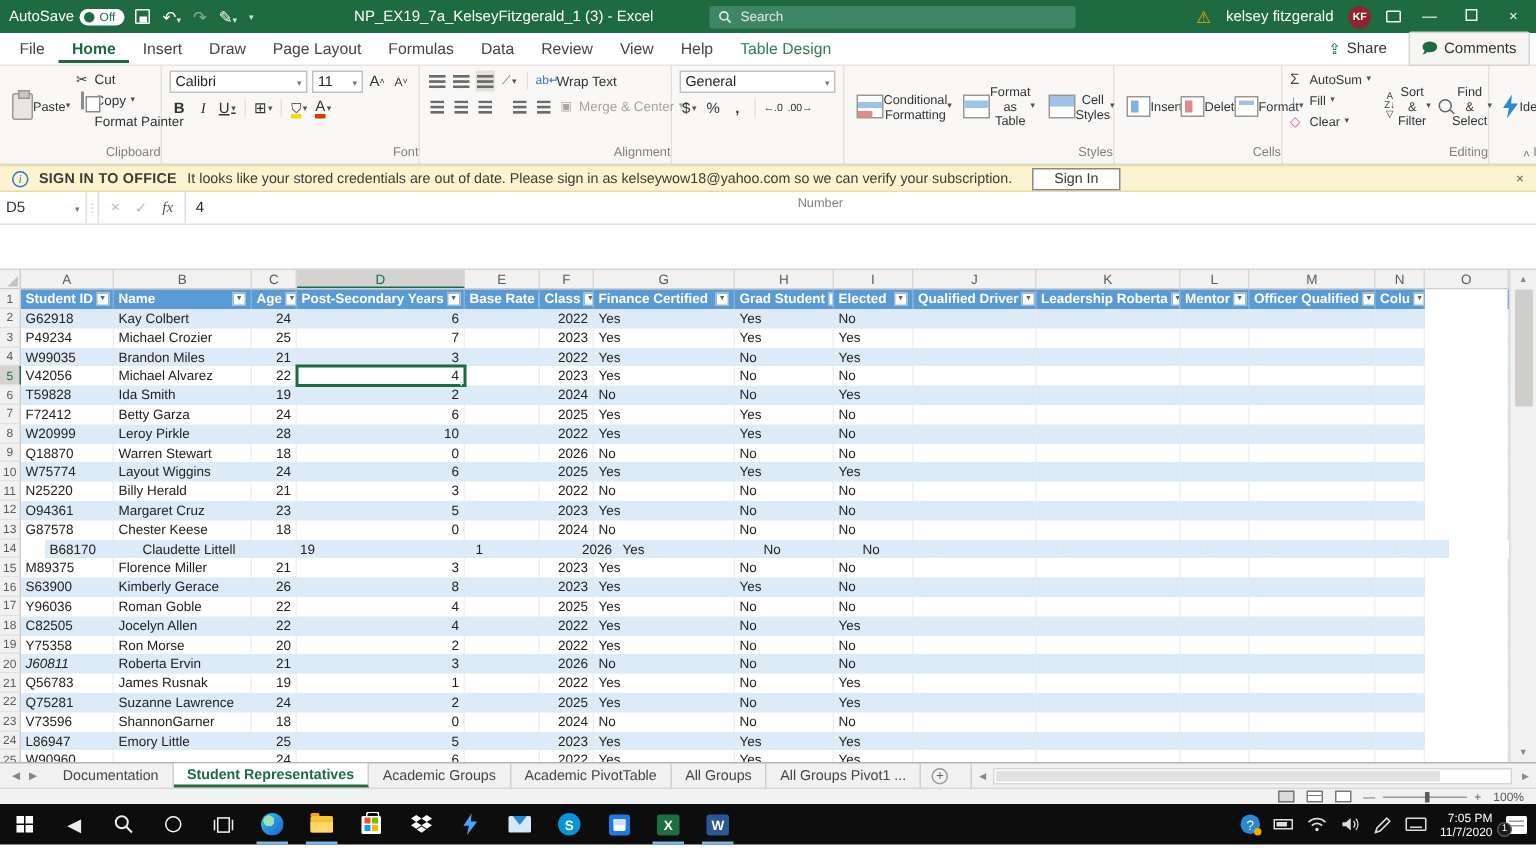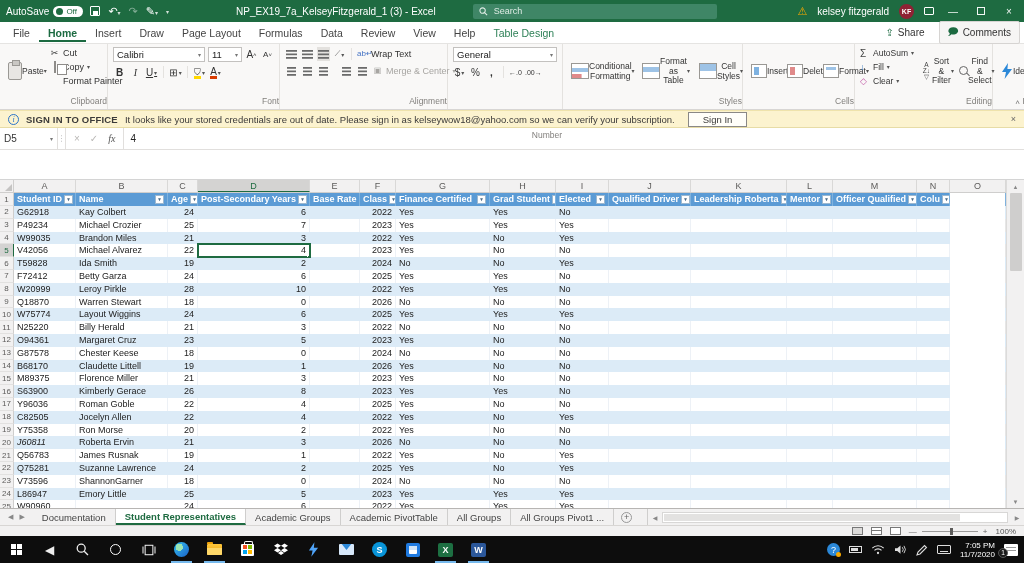--- a/index.html
+++ b/index.html
@@ -825,21 +825,21 @@
           <div class="gc" style="width: 53px;">No</div>
           <div class="gc" style="width: 82px;"></div>
           <div class="gc" style="width: 96px;"></div>
           <div class="gc" style="width: 46px;"></div>
           <div class="gc" style="width: 84px;"></div>
           <div class="gc" style="width: 33px;"></div>
           <div class="gc outside" style="width: 56px;"></div>
         </div>
         <div class="gr band">
           <div class="rn">14</div>
-          <div class="gc" style="width: 62px;">B68170</div>
+          <div class="gc" style="width: 62px; margin-left: 16px;">B68170</div>
           <div class="gc" style="width: 92px;">Claudette Littell</div>
           <div class="gc num" style="width: 30px;">19</div>
           <div class="gc num" style="width: 112px;">1</div>
           <div class="gc" style="width: 50px;"></div>
           <div class="gc num" style="width: 36px;">2026</div>
           <div class="gc" style="width: 94px;">Yes</div>
           <div class="gc" style="width: 66px;">No</div>
           <div class="gc" style="width: 53px;">No</div>
           <div class="gc" style="width: 82px;"></div>
           <div class="gc" style="width: 96px;"></div>

